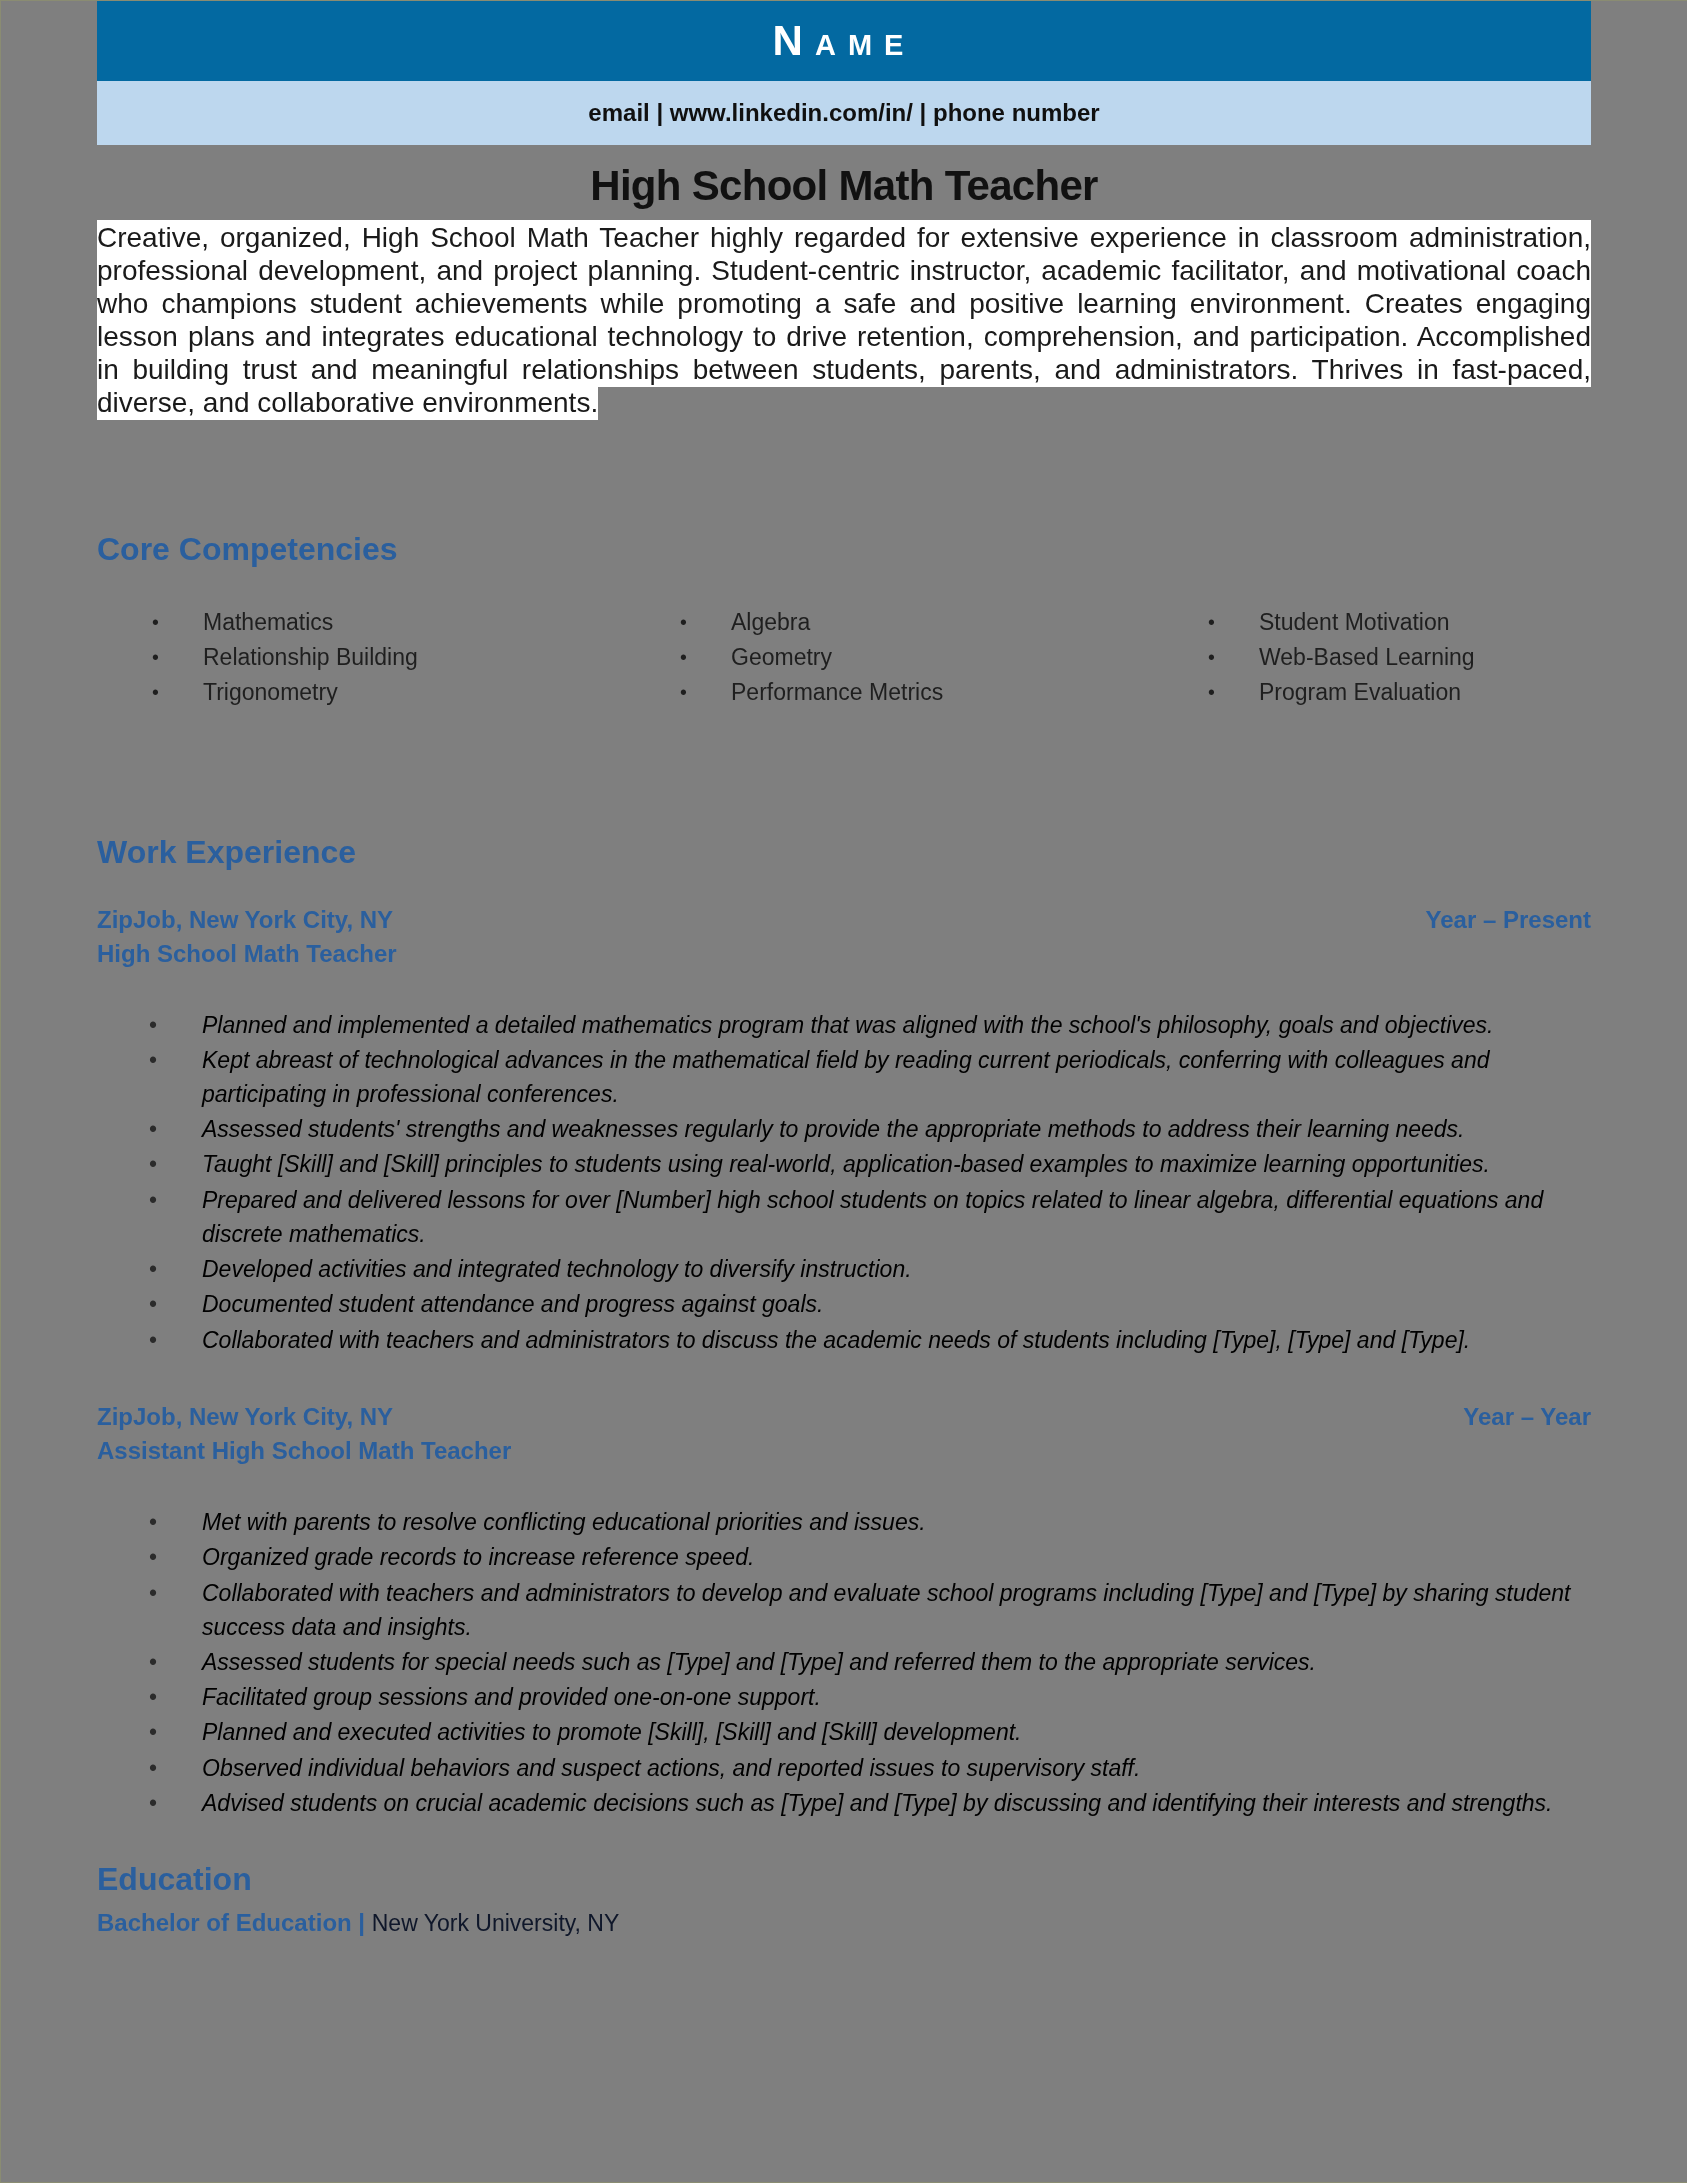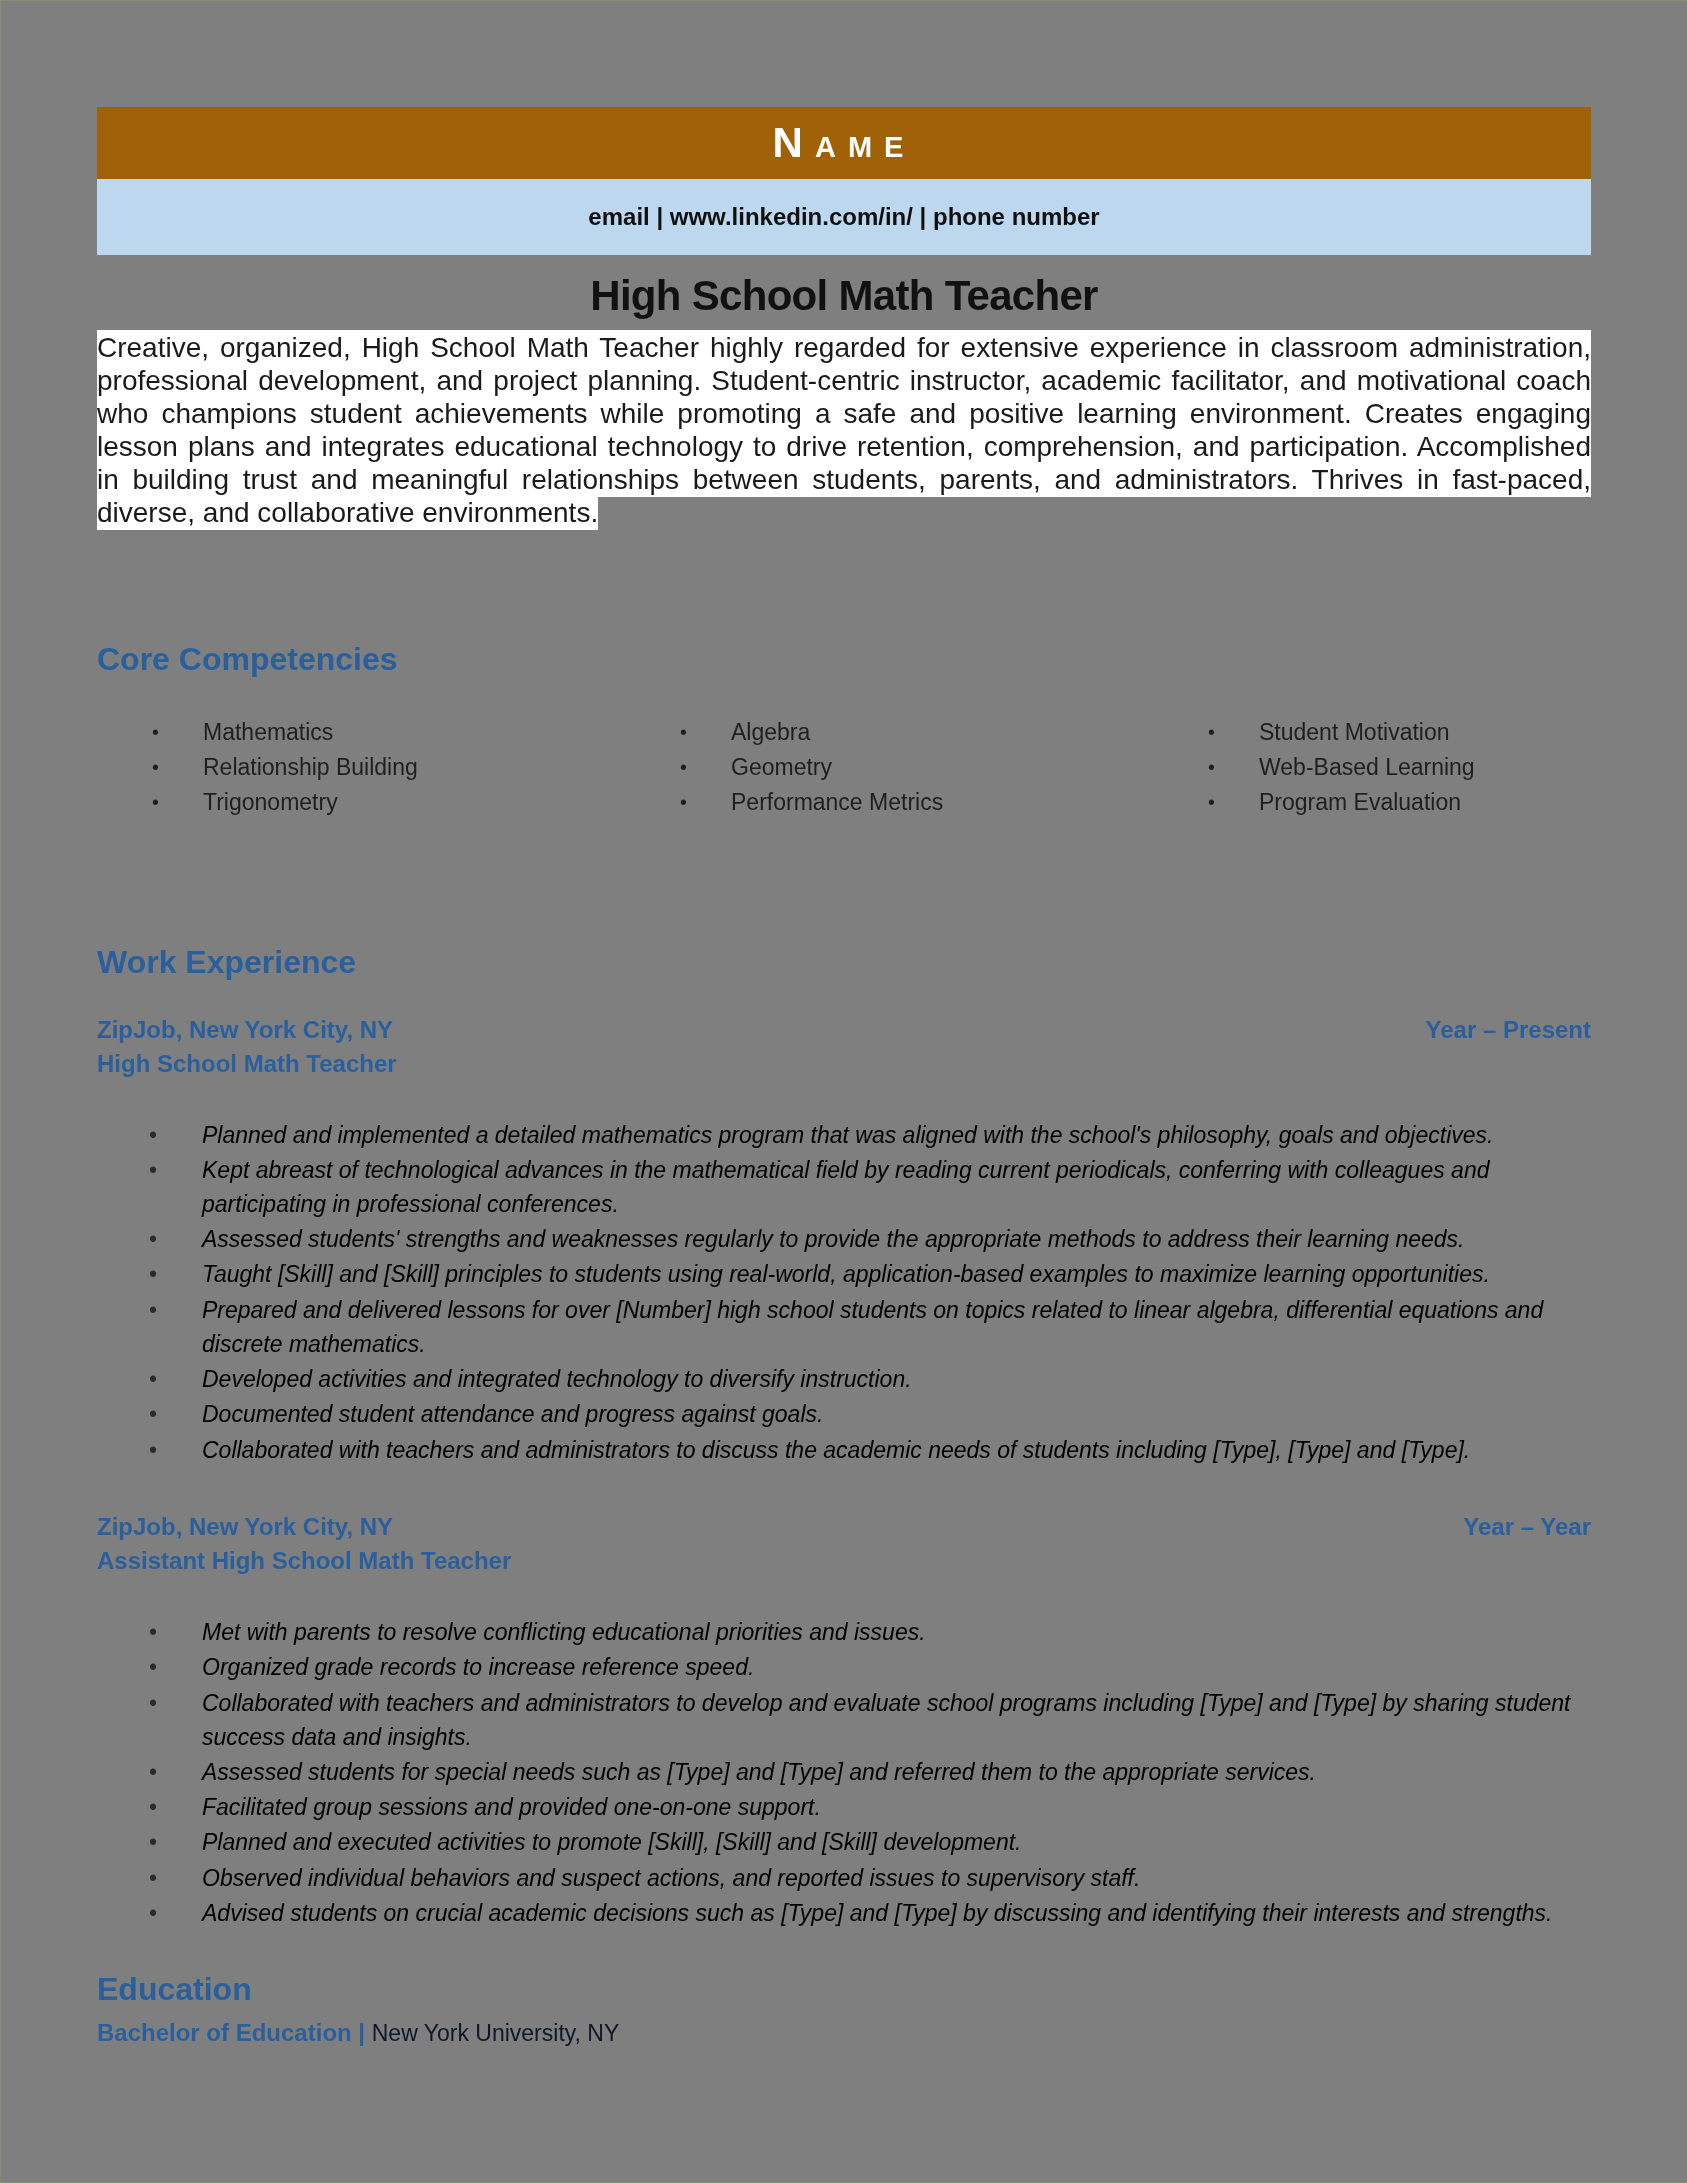--- a/index.html
+++ b/index.html
@@ -9,36 +9,35 @@
     height: 2183px;
     background: #7F7F7F;
     border: 1.3px solid #8A8C72;
     font-family: "Liberation Sans", sans-serif;
     overflow: hidden;
   }
   .content { padding: 0 96px; }
 
   
   .header-bar {
-    margin-top: 106px;
-    height: 72px;
-    background: #a16207;
+    height: 80px;
+    background: #0369a1;
     display: flex;
     align-items: center;
     justify-content: center;
   }
   .name-text {
     color: #FFFFFF;
     font-size: 42px;
     font-weight: bold;
     font-variant: small-caps;
     letter-spacing: 12px;
   }
   .contact-bar {
-    height: 76px;
+    height: 64px;
     background: #BDD7EE;
     display: flex;
     align-items: center;
     justify-content: center;
   }
   .contact-text {
     color: #101010;
     font-size: 24px;
     font-weight: bold;
   }

